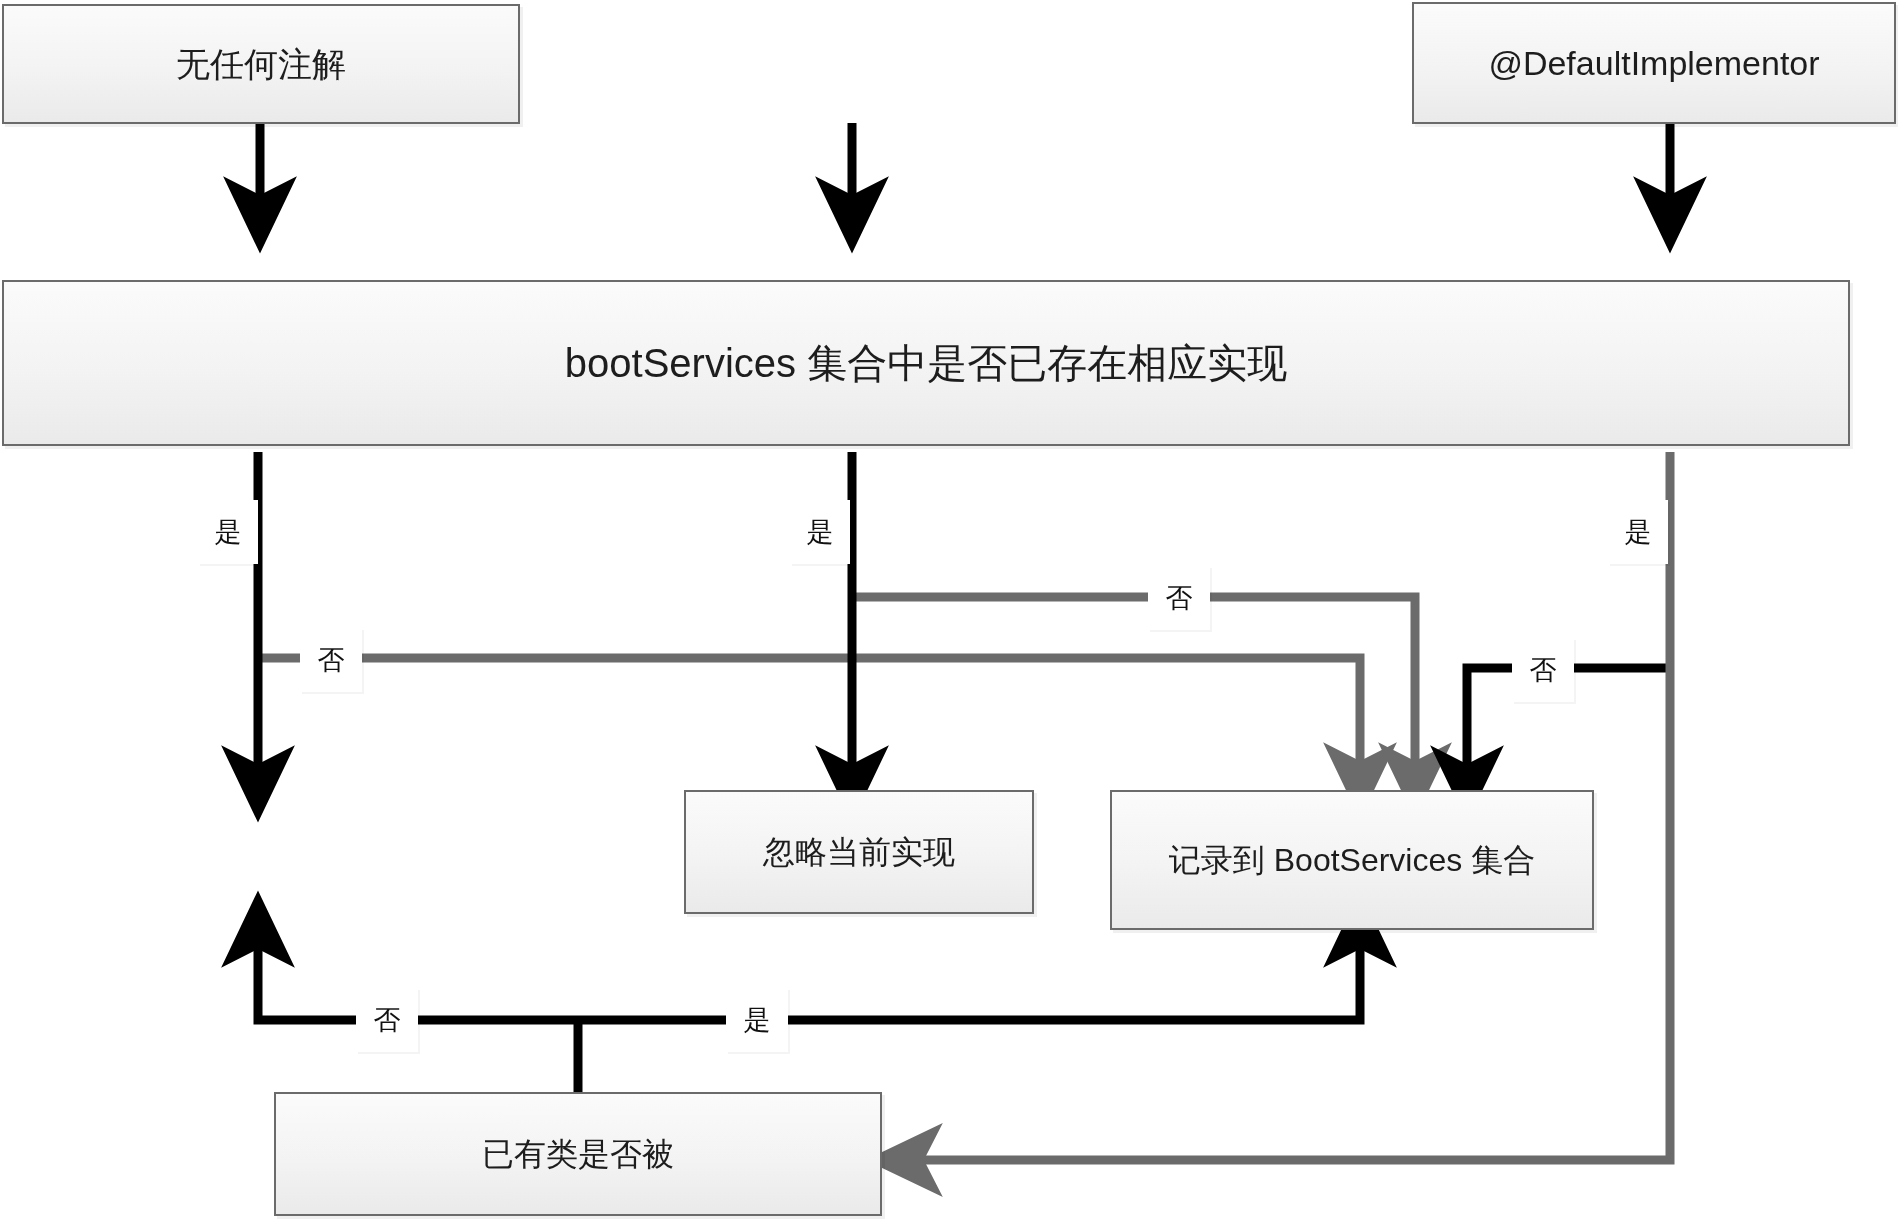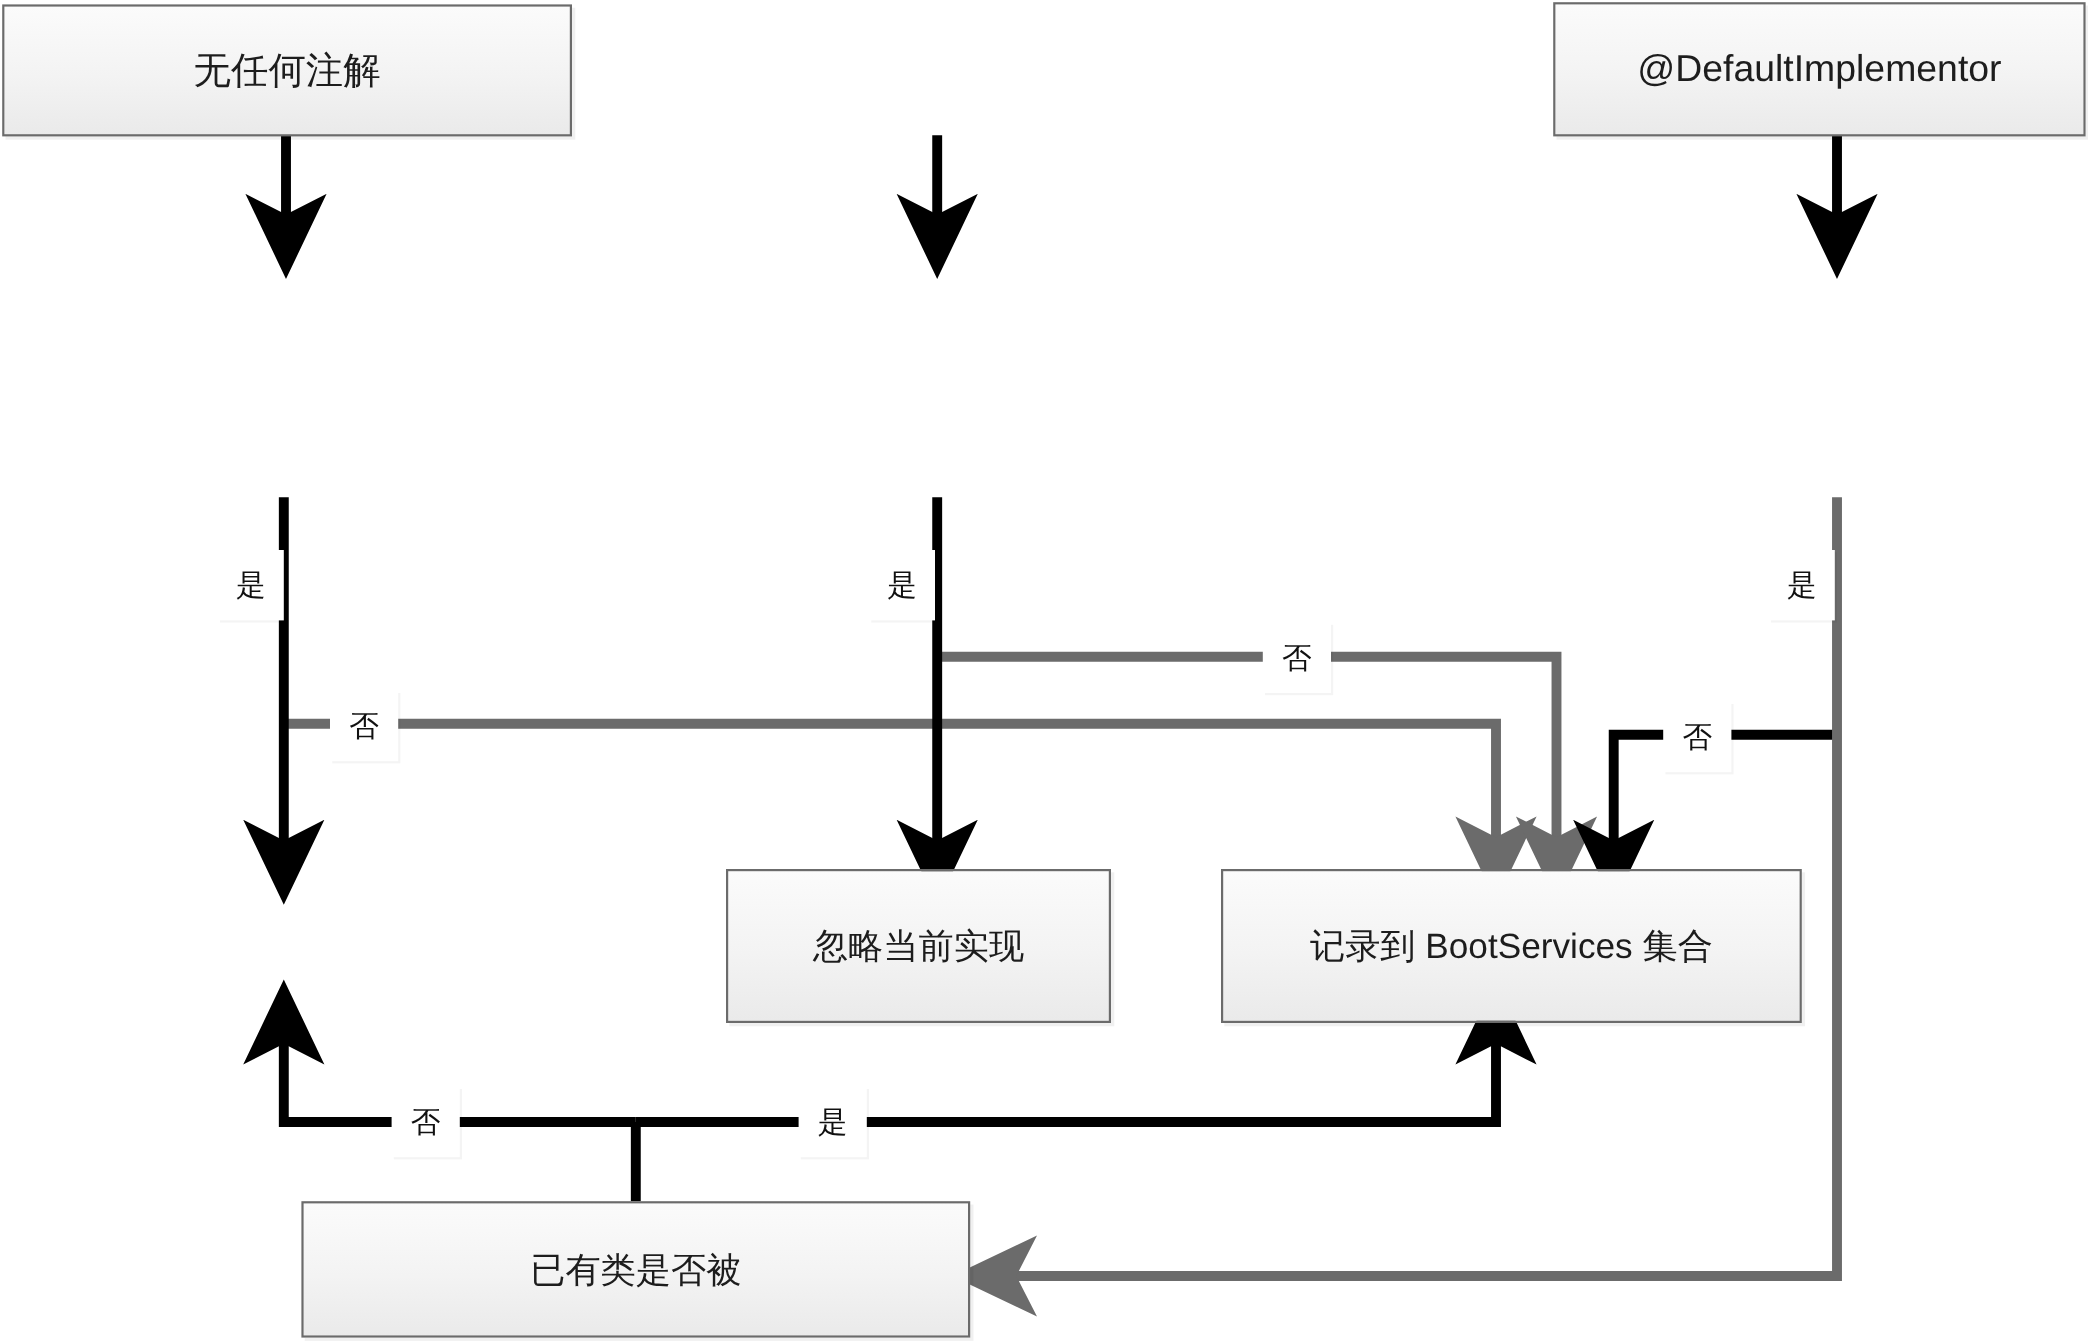--- a/index.html
+++ b/index.html
@@ -63,27 +63,30 @@
 
   <div class="node" style="left:2px;top:4px;width:518px;height:120px;font-size:34px;">
     <span>无任何注解</span>
   </div>
 
 
   <div class="node" style="left:1412px;top:2px;width:484px;height:122px;font-size:34px;">
     <span>@DefaultImplementor</span>
   </div>
 
+  <div class="node" style="left:2px;top:280px;width:1848px;height:166px;font-size:40px;">
+    <span>bootServices 集合中是否已存在相应实现</span>
+  </div>
 
 
-  <div class="node" style="left:660px;top:790px;width:350px;height:140px;font-size:32px;">
+  <div class="node" style="left:684px;top:790px;width:350px;height:124px;font-size:32px;">
     <span>忽略当前实现</span>
   </div>
 
-  <div class="node" style="left:1110px;top:790px;width:528px;height:140px;font-size:32px;">
+  <div class="node" style="left:1110px;top:790px;width:484px;height:140px;font-size:32px;">
     <span>记录到 BootServices 集合</span>
   </div>
 
   <div class="node" style="left:274px;top:1092px;width:608px;height:124px;font-size:32px;flex-direction:column;">
     <span>已有类是否被</span>
   </div>
 
   <div class="lbl" style="left:198px;top:500px;width:60px;height:64px;">是</div>
 
   <div class="lbl" style="left:300px;top:628px;width:62px;height:64px;">否</div>

